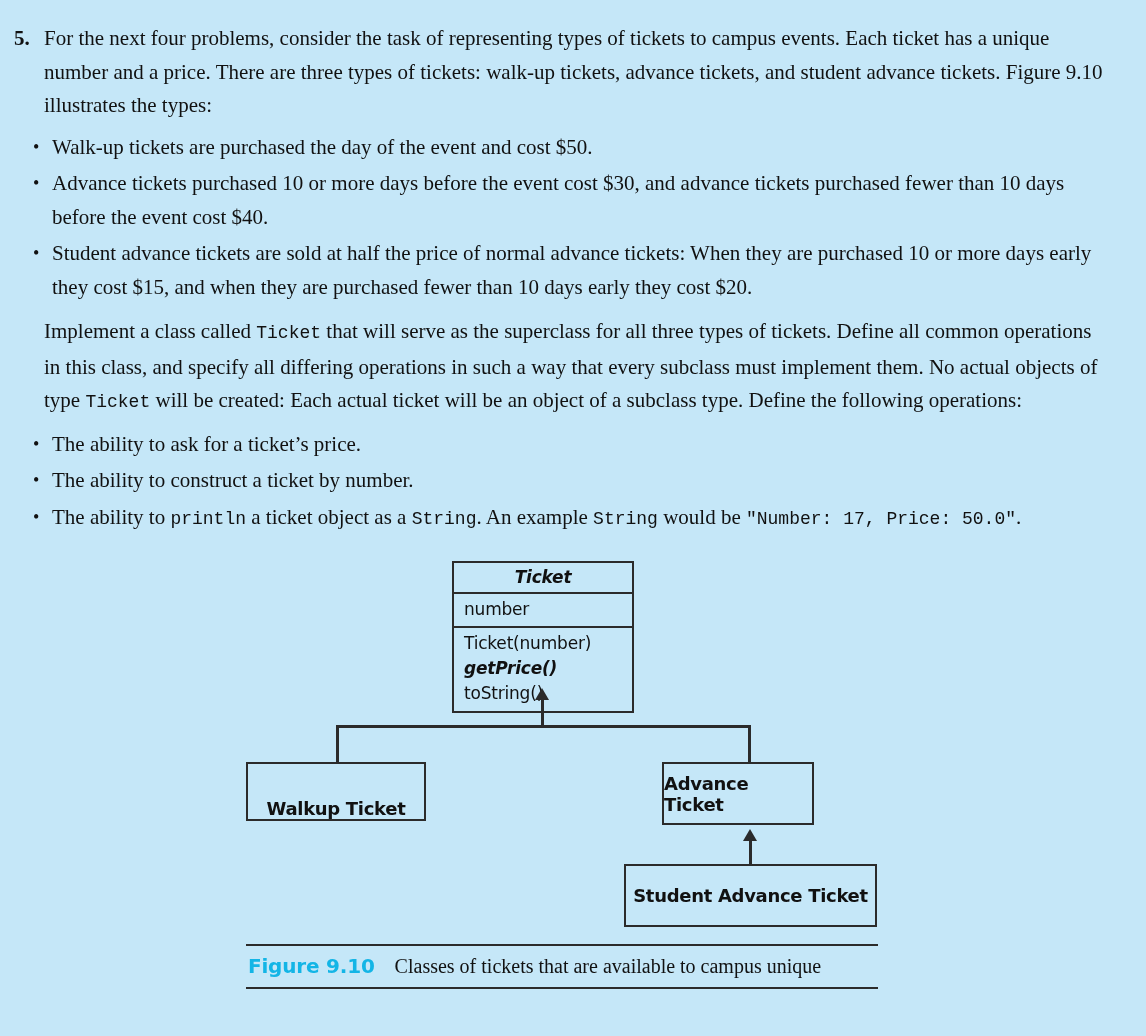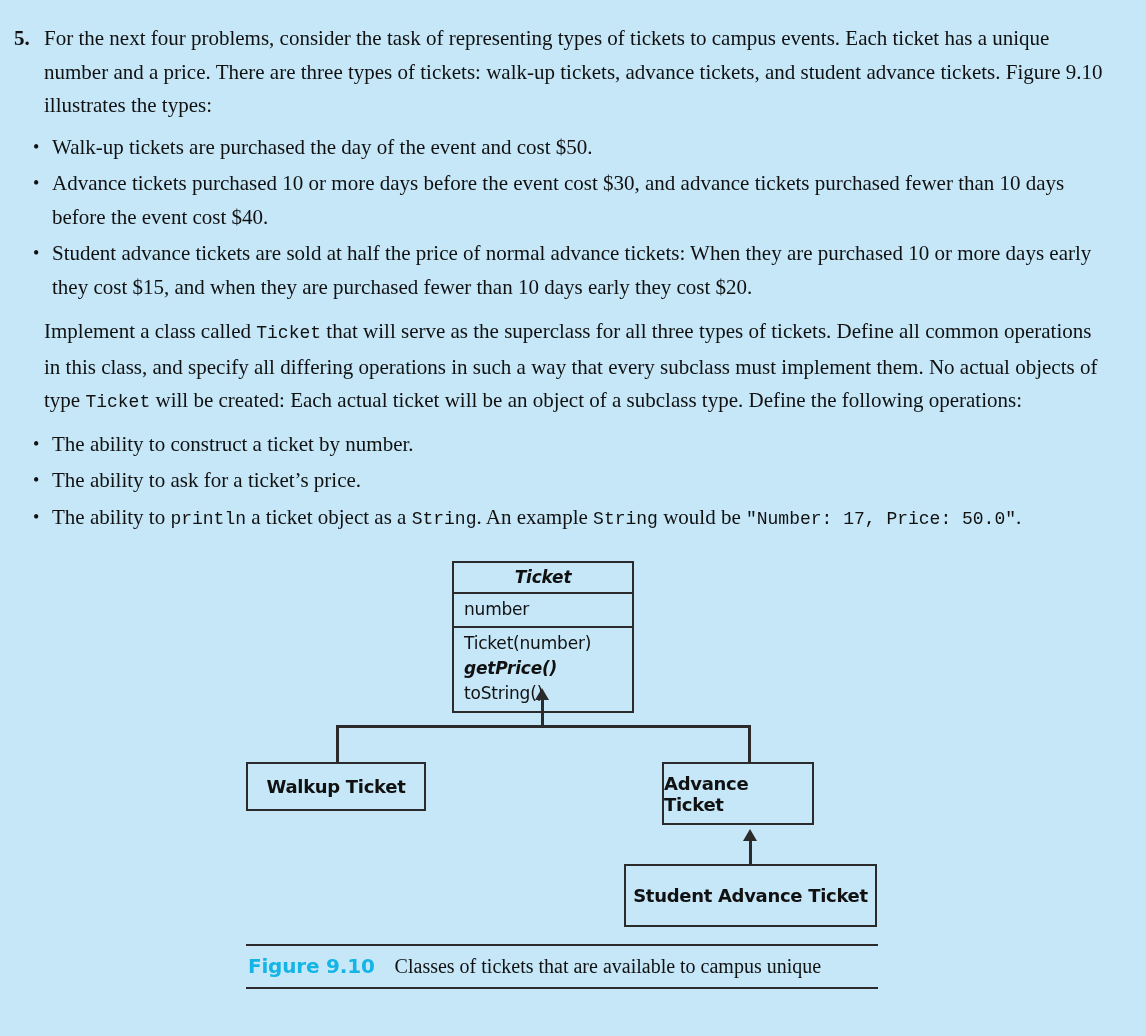--- a/index.html
+++ b/index.html
@@ -112,21 +112,21 @@
   .uml-class .member.abstract { font-style: italic; font-weight: 600; }
 
   .uml-leaf {
     display: flex;
     align-items: center;
     justify-content: center;
     font-weight: bold;
     font-size: 18px;
     letter-spacing: -0.3px;
   }
-  .box-walkup   { left: 246px; top: 762px; width: 180px; height: 49px; }
+  .box-walkup   { left: 246px; top: 762px; width: 180px; height: 59px; align-items: flex-end; }
   .box-advance  { left: 662px; top: 762px; width: 152px; height: 63px; }
   .box-student  { left: 624px; top: 864px; width: 253px; height: 63px; }
 
   .line {
     position: absolute;
     background: #2b2b2b;
   }
   .arrow-up {
     position: absolute;
     width: 0; height: 0;
@@ -179,22 +179,22 @@
       <li>Walk-up tickets are purchased the day of the event and cost $50.</li>
       <li>Advance tickets purchased 10 or more days before the event cost $30, and advance tickets purchased fewer than 10 days before the event cost $40.</li>
       <li>Student advance tickets are sold at half the price of normal advance tickets: When they are purchased 10 or more days early they cost $15, and when they are purchased fewer than 10 days early they cost $20.</li>
     </ul>
 
     <div class="prob-row">
       <p class="para gap"><span>Implement a class called </span><code class="mono">Ticket</code><span> that will serve as the superclass for all three types of tickets. Define all common operations in this class, and specify all differing operations in such a way that every subclass must implement them. No actual objects of type </span><code class="mono">Ticket</code><span> will be created: Each actual ticket will be an object of a subclass type. Define the following operations:</span></p>
     </div>
 
     <ul class="bullets tight">
+      <li>The ability to ask for a ticket’s price.</li>
       <li>The ability to construct a ticket by number.</li>
-      <li>The ability to ask for a ticket’s price.</li>
       <li><span>The ability to </span><code class="mono">println</code><span> a ticket object as a </span><code class="mono">String</code><span>. An example </span><code class="mono">String</code><span> would be </span><code class="mono">"Number: 17, Price: 50.0"</code><span>.</span></li>
     </ul>
   </div>
 
   <div>
 
     <div class="uml-box uml-class">
       <div class="cls-name">Ticket</div>
       <div class="cls-attrs">
         <div class="member">number</div>

